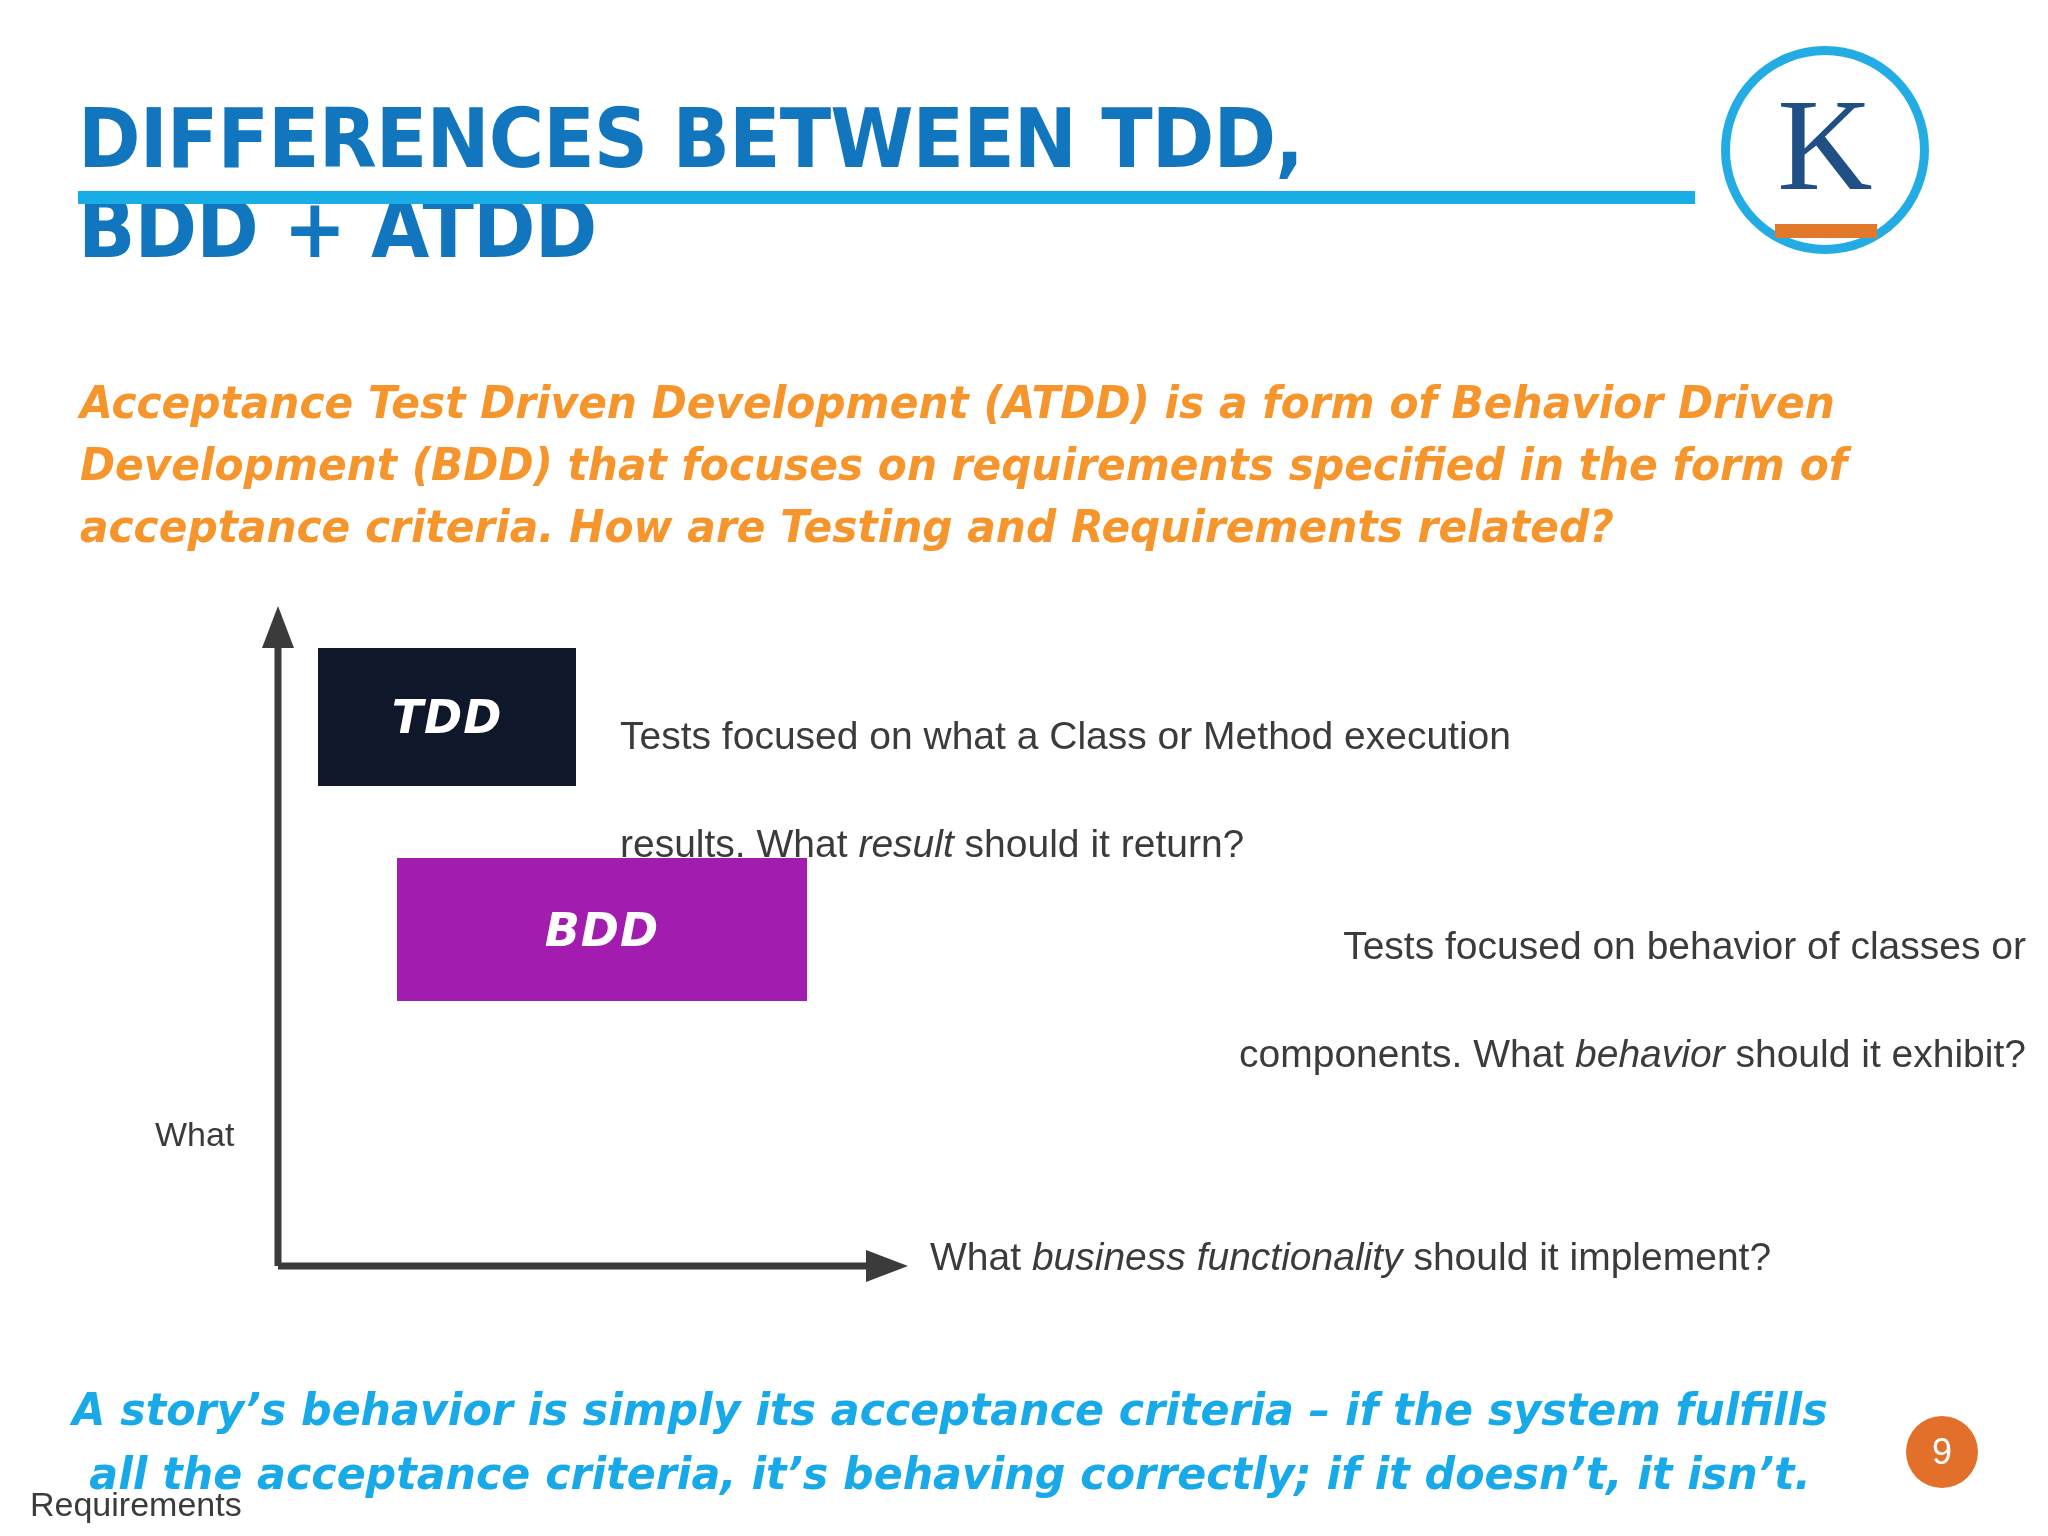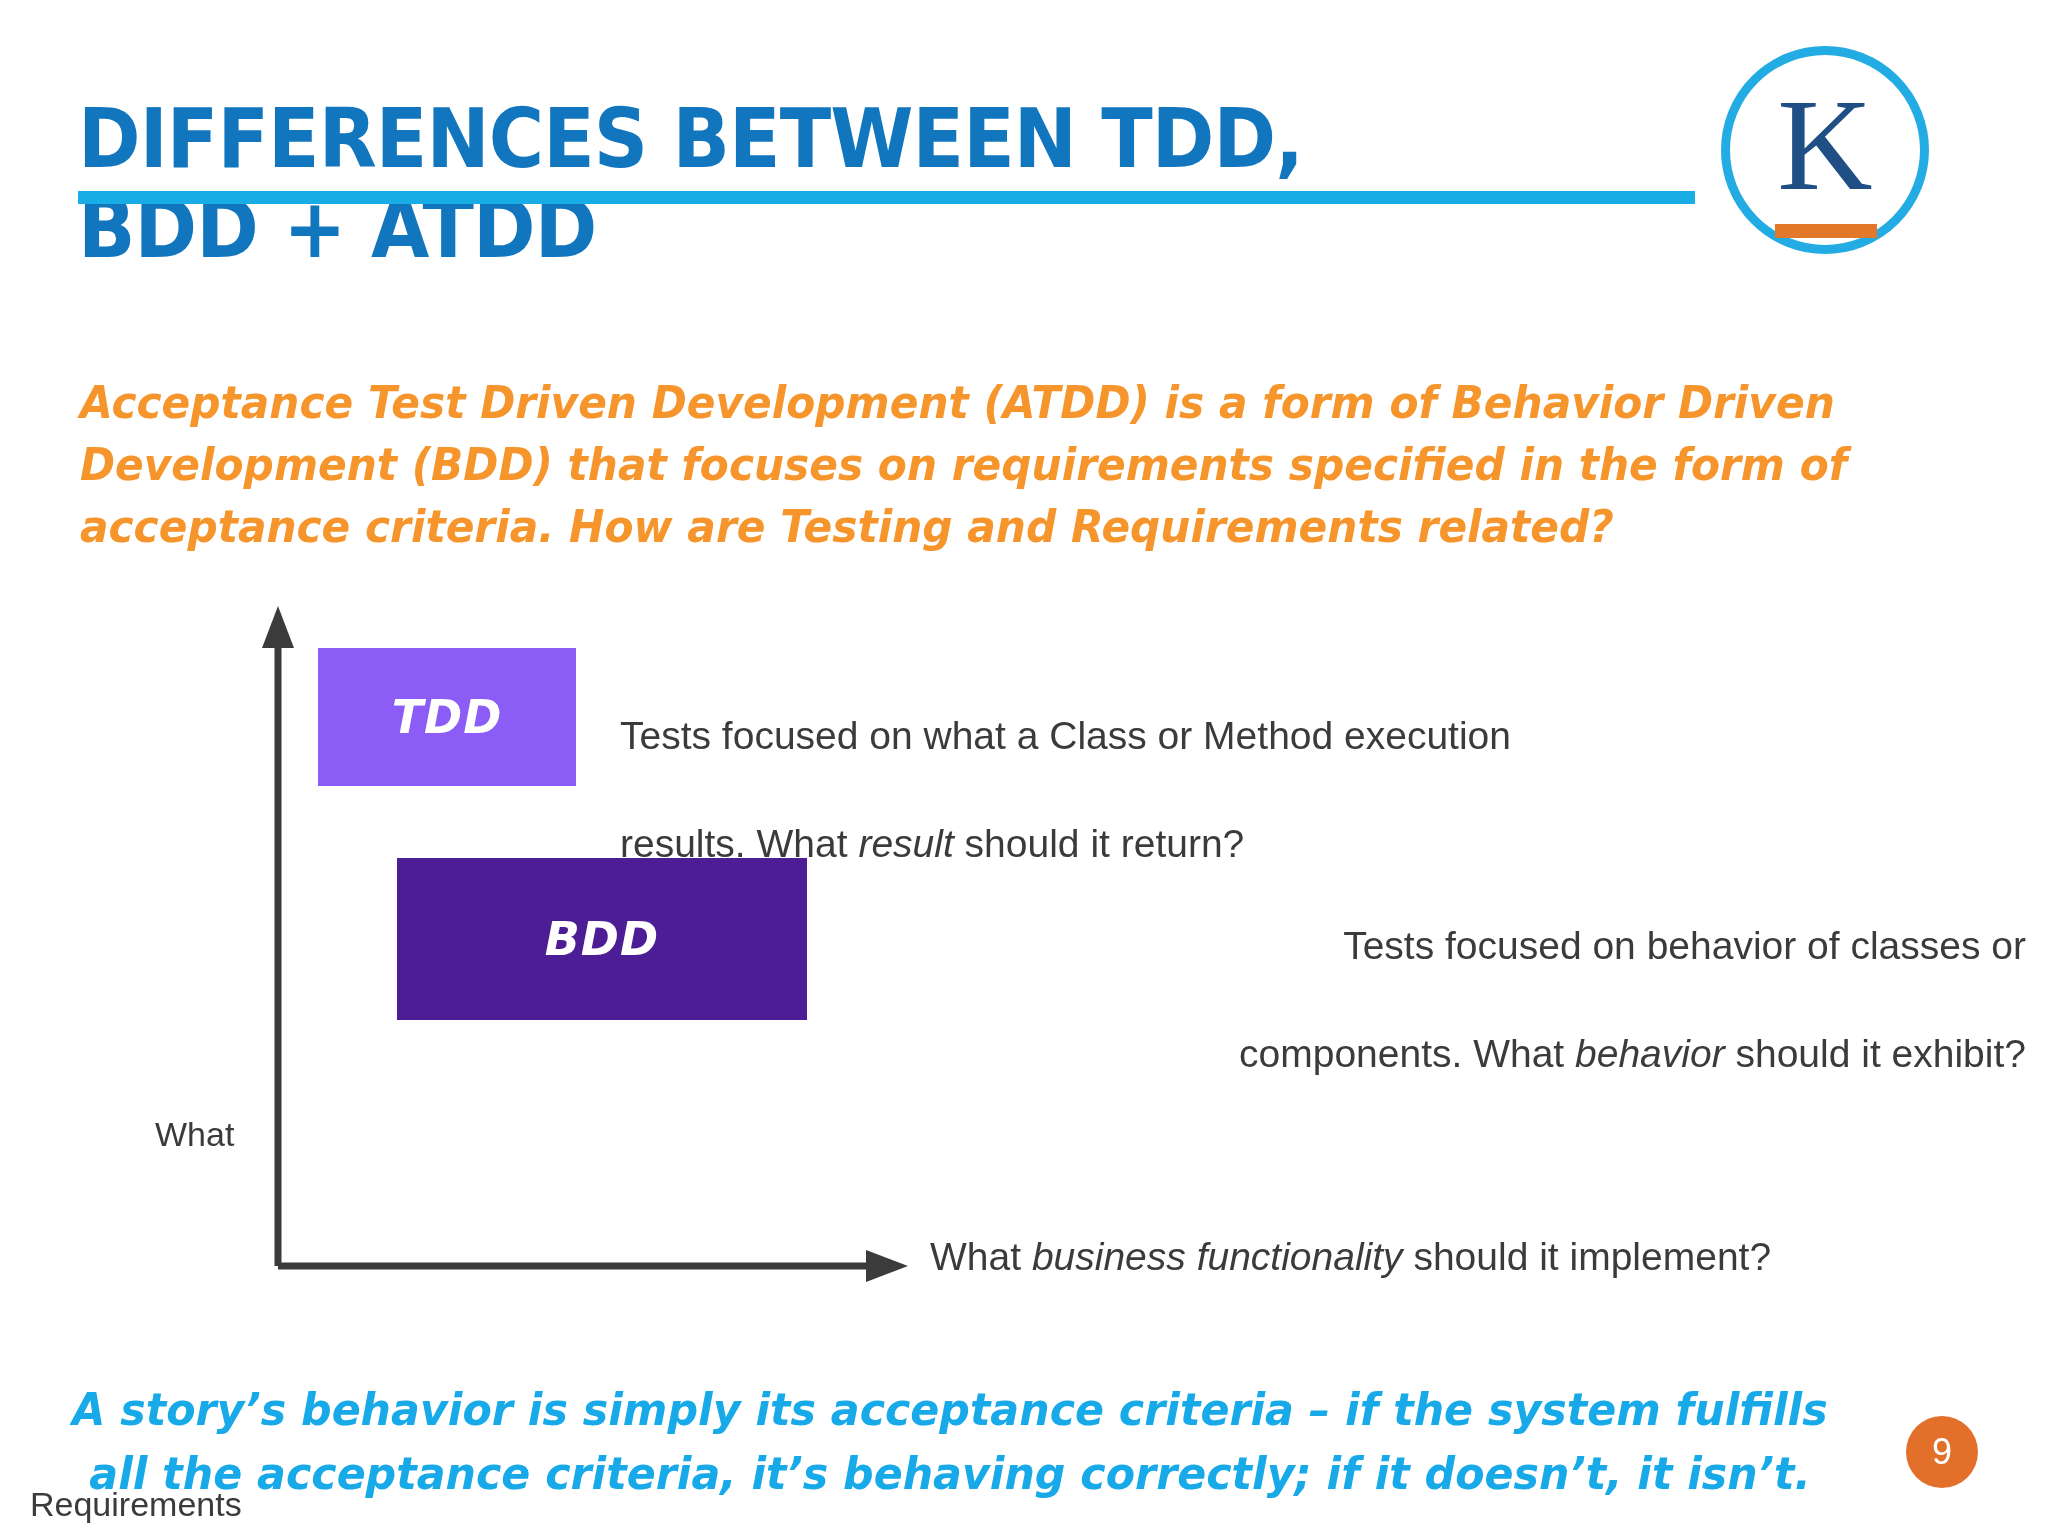--- a/index.html
+++ b/index.html
@@ -135,22 +135,22 @@
     display: flex;
     align-items: center;
     justify-content: center;
     color: #ffffff;
     font-family: "DejaVu Sans", sans-serif;
     font-weight: bold;
     font-style: italic;
     font-size: 46px;
     letter-spacing: 1px;
   }
-  .box-tdd  { left: 318px; top: 58px;  width: 258px; height: 138px; background: #8b5cf6; }
-  .box-bdd  { left: 397px; top: 268px; width: 410px; height: 162px; background: #4c1d95; }
+  .box-tdd  { left: 318px; top: 58px;  width: 258px; height: 138px; background: #0f172a; }
+  .box-bdd  { left: 397px; top: 268px; width: 410px; height: 143px; background: #a21caf; }
   .box-atdd { left: 577px; top: 478px; width: 322px; height: 143px; background: #F18C20; }
 
   .desc {
     position: absolute;
     font-family: "Liberation Sans", sans-serif;
     font-size: 39px;
     line-height: 54px;
     color: #3B3B3B;
     white-space: pre-line;
   }

